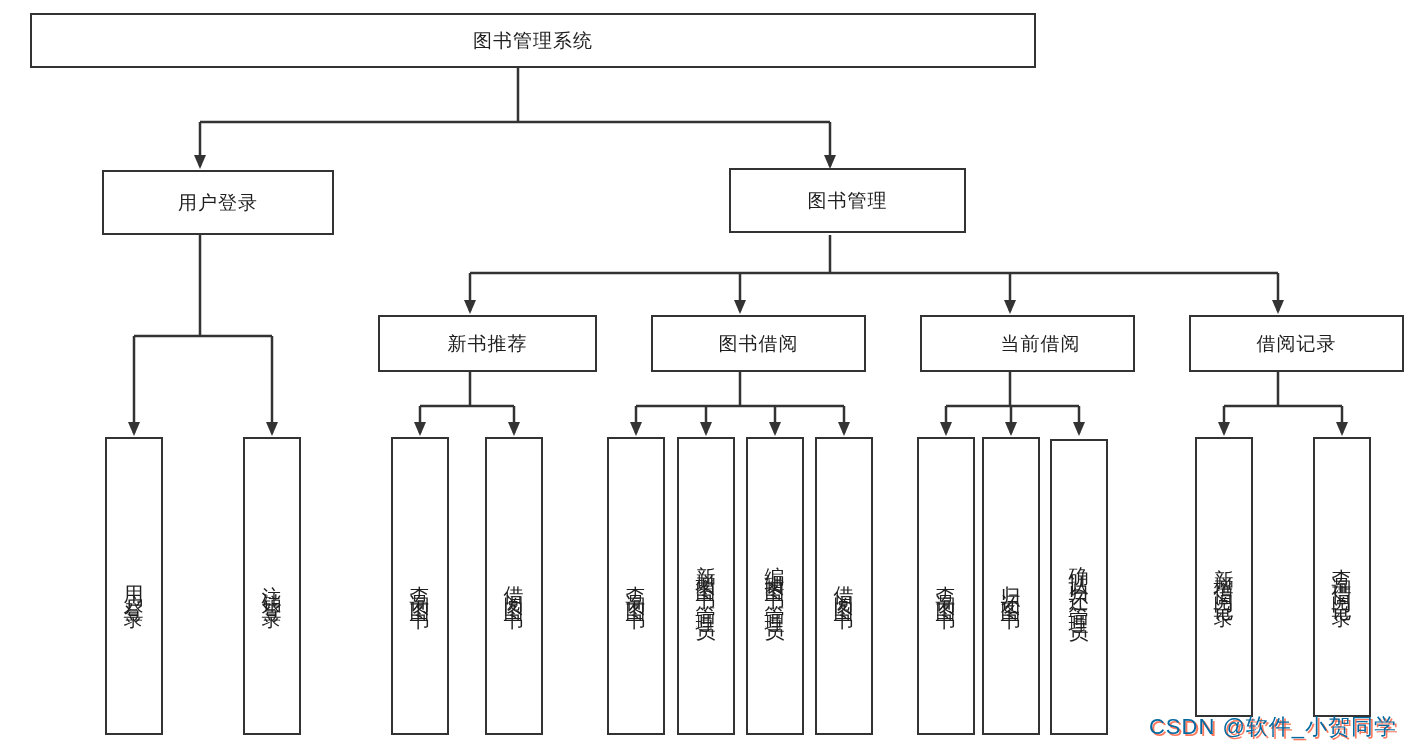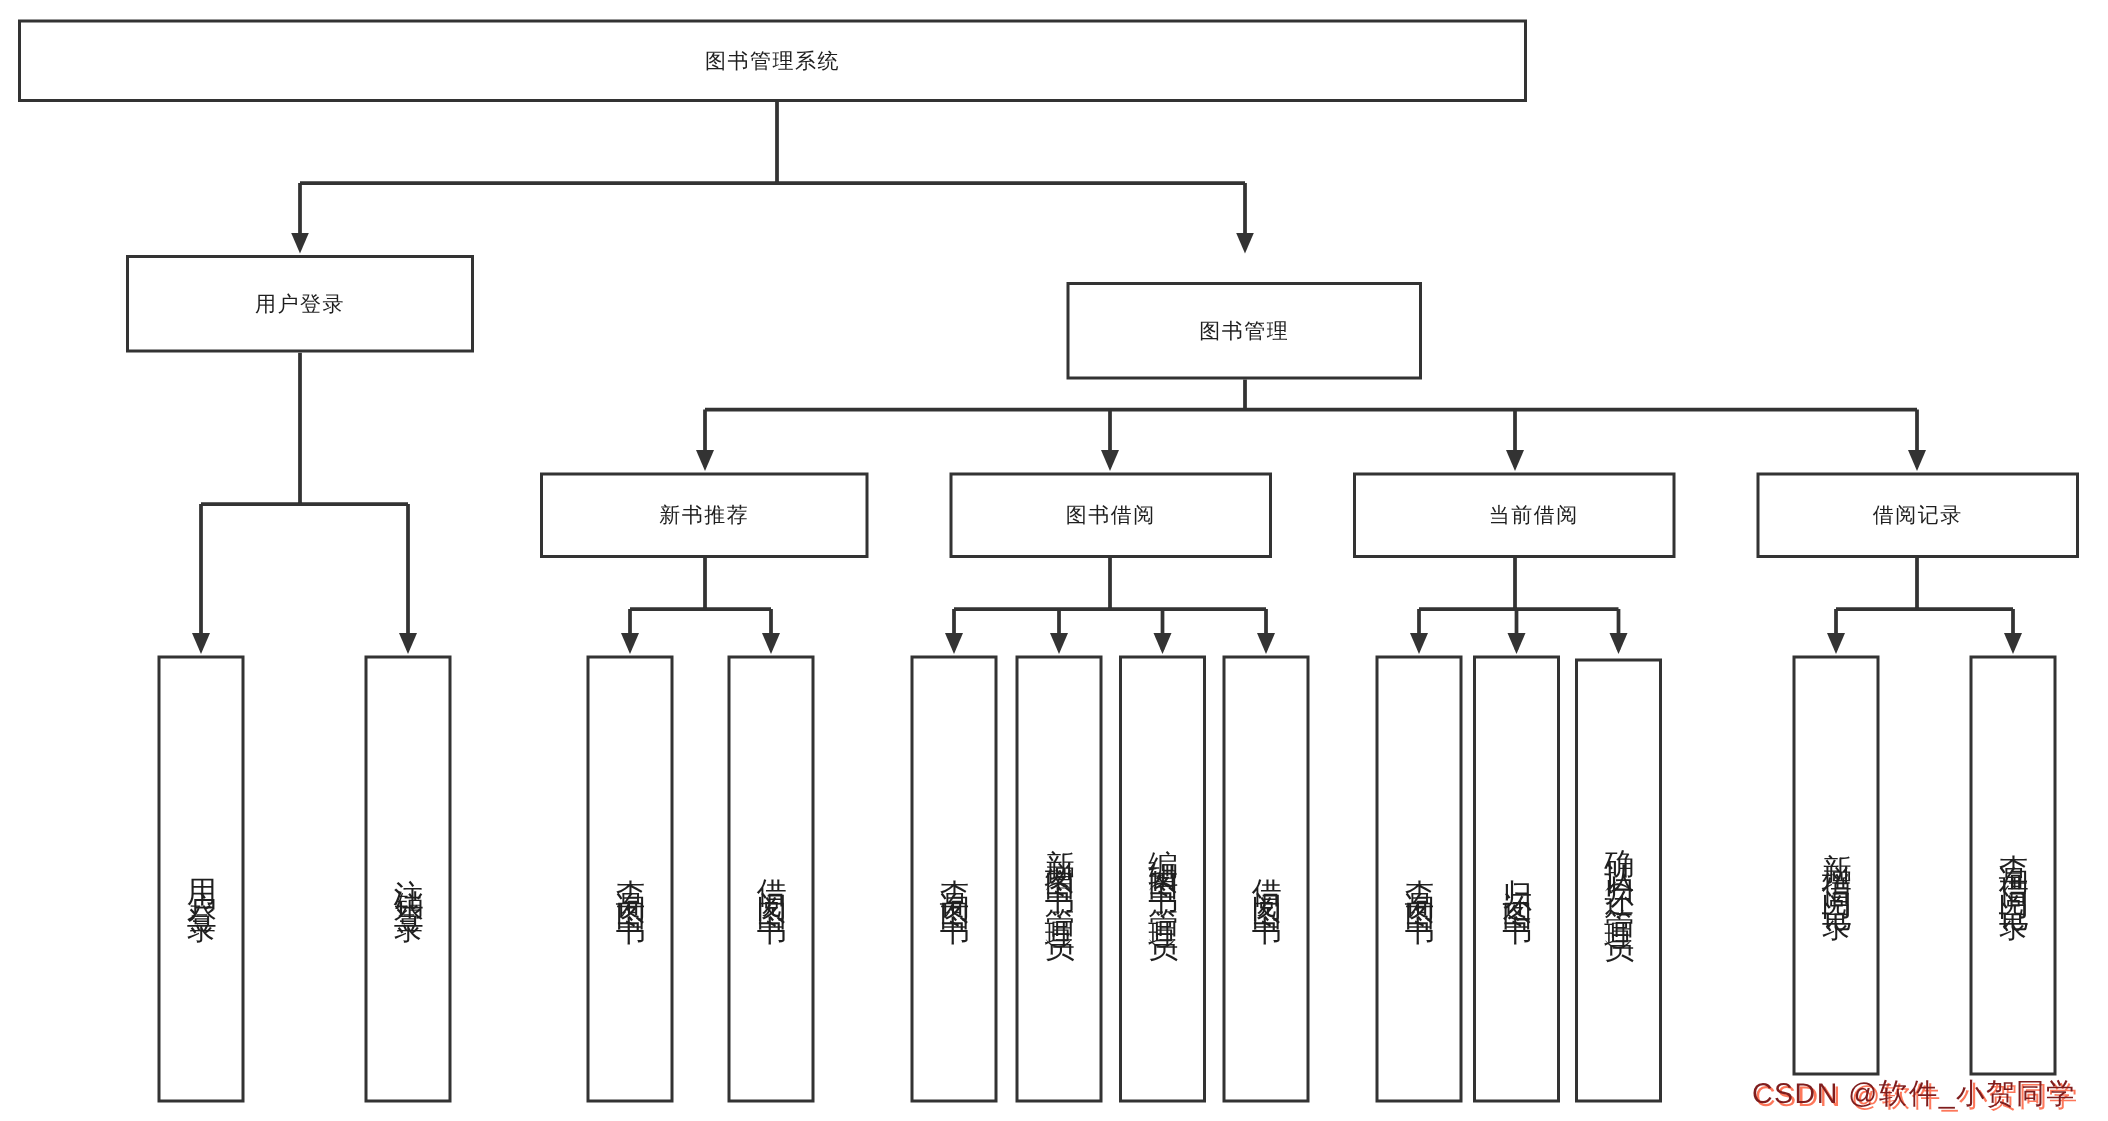--- a/index.html
+++ b/index.html
@@ -31,38 +31,39 @@
     position: absolute;
     box-sizing: border-box;
     border: 2.5px solid #333333;
     background: #ffffff;
     display: flex;
     align-items: center;
     justify-content: center;
     color: #1f1f1f;
   }
   .hbox {
-    font-size: 14px;
+    font-size: 19px;
     letter-spacing: 1px;
     text-align: right;
+    margin-left: 18px;
   }
   .vbox span {
     writing-mode: vertical-lr;
     text-orientation: mixed;
     font-size: 20px;
     letter-spacing: 8px;
     line-height: 1;
     white-space: nowrap;
   }
   #watermark {
     position: absolute;
-    right: 21px;
+    right: 8px;
     bottom: 5px;
-    font-size: 19px;
-    color: #7f1d1d;
+    font-size: 22px;
+    color: #0369a1;
     text-shadow: 2px 2px 0 rgba(252, 85, 49, 0.8);
     letter-spacing: 1px;
     z-index: 5;
     white-space: nowrap;
   }
 </style>
 </head>
 <body>
 
 <div id="canvas">
@@ -103,21 +104,21 @@
     <path class="ln" d="M1342 406 V433" marker-end="url(#ah)"></path>
   </svg>
 
   <div class="box hbox" style="left:12px; top:13px; width:1006px; height:55px;">
     <span>图书管理系统</span>
   </div>
 
   <div class="box hbox" style="left:84px; top:170px; width:232px; height:65px;">
     <span>用户登录</span>
   </div>
-  <div class="box hbox" style="left:711px; top:188px; width:237px; height:65px;">
+  <div class="box hbox" style="left:711px; top:168px; width:237px; height:65px;">
     <span>图书管理</span>
   </div>
 
   <div class="box hbox" style="left:633px; top:315px; width:215px; height:57px;">
     <span>图书借阅</span>
   </div>
   <div class="box hbox" style="left:360px; top:315px; width:219px; height:57px;">
     <span>新书推荐</span>
   </div>
   <div class="box hbox" style="left:902px; top:315px; width:215px; height:57px;padding-left:26px;">

